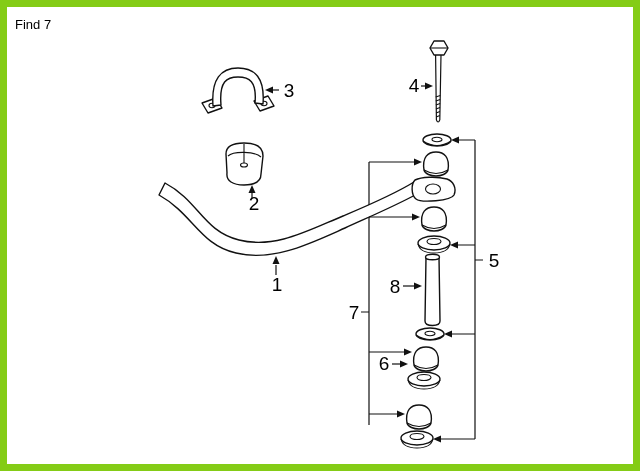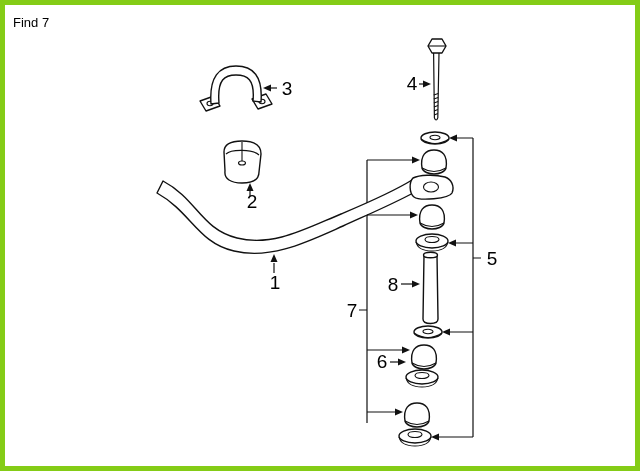--- a/index.html
+++ b/index.html
@@ -1,18 +1,18 @@
 <!DOCTYPE html>
 <html><head>
 <meta charset="utf-8">
 <style>
   html,body{margin:0;padding:0;background:#fff;}
   .frame{
     position:relative;width:640px;height:471px;background:#fff;
-    border:5px solid #84cc16;box-sizing:border-box;
+    border:7px solid #84cc16;box-sizing:border-box;
     font-family:"Liberation Sans",sans-serif;overflow:hidden;padding-left:40px;
   }
   .frame svg{position:absolute;left:0;top:0;}
   svg text{fill:#000;}
   .find-text{font-size:13px;}
   .callout-num{font-size:19px;}
   .part{fill:#fff;stroke:#111;stroke-width:1.4;stroke-linejoin:round;}
   .detail{fill:none;stroke:#111;stroke-width:1.1;}
   .hole{fill:#fff;stroke:#111;stroke-width:1.1;}
   .arrowline{fill:none;stroke:#111;stroke-width:1.2;}

